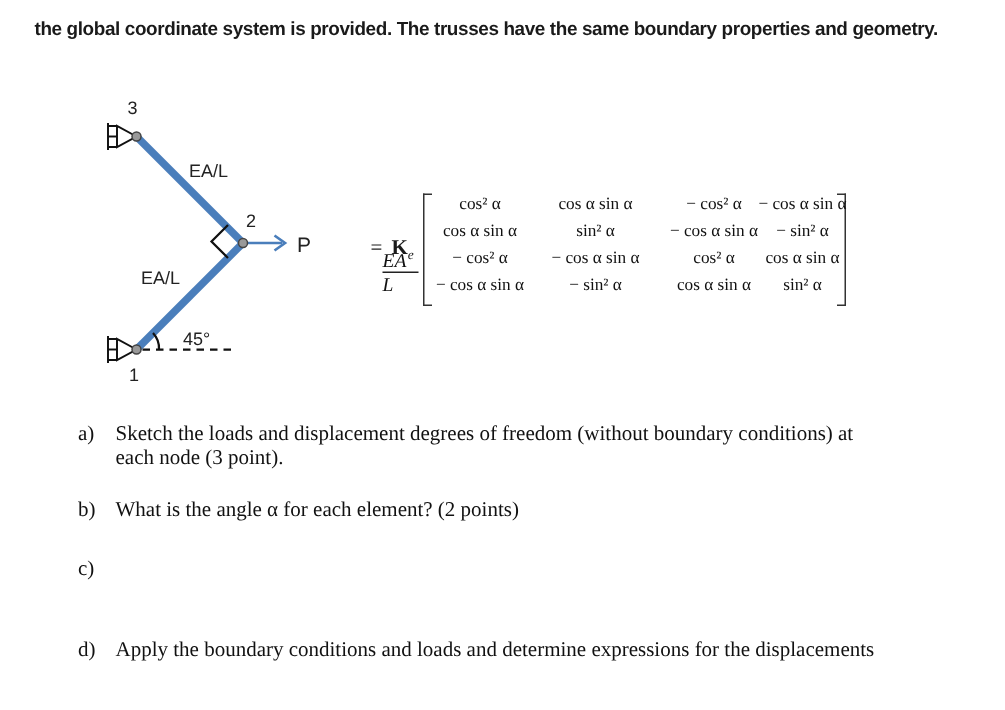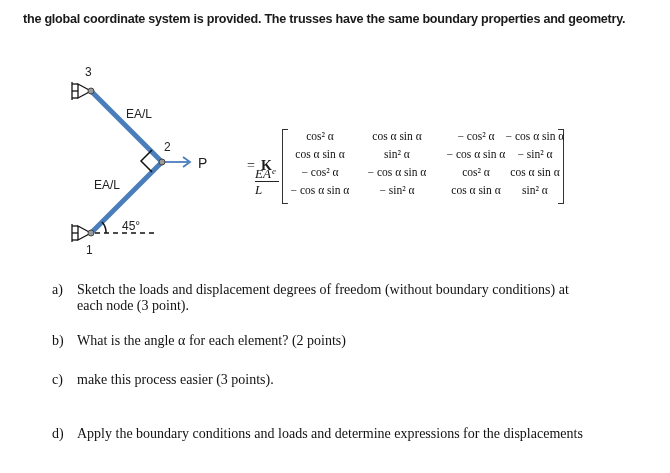--- a/index.html
+++ b/index.html
@@ -117,21 +117,20 @@
 <div class="q" style="top:333px">
   <span class="letter">b)</span>
   <div class="text">
     <span>What is the angle α for each element? (2 points)</span>
   </div>
 </div>
 
 <div class="q" style="top:372px">
   <span class="letter">c)</span>
   <div class="text">
-    <span>make this process easier (3 points).</span>
   </div>
 </div>
 
 <div class="q" style="top:426px">
   <span class="letter">d)</span>
   <div class="text">
     <span>Apply the boundary conditions and loads and determine expressions for the displacements</span>
   </div>
 </div>
 

